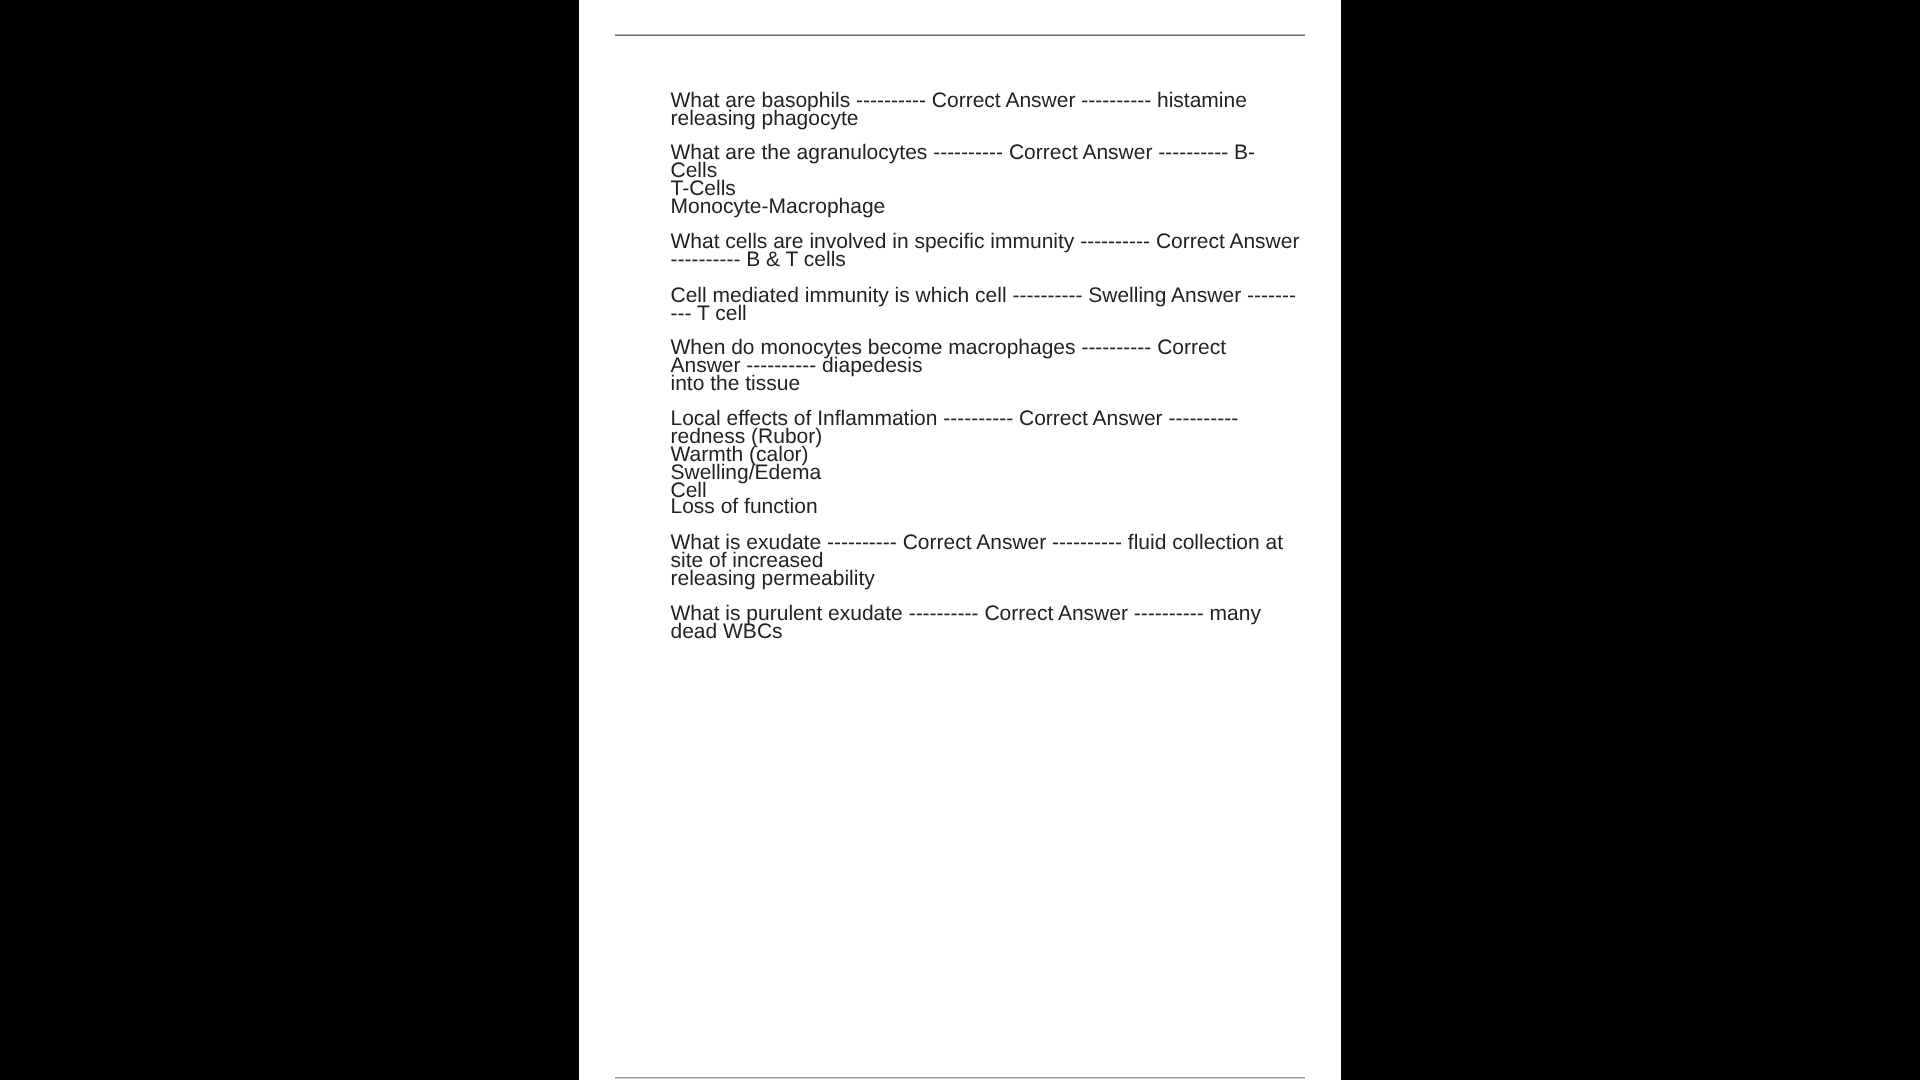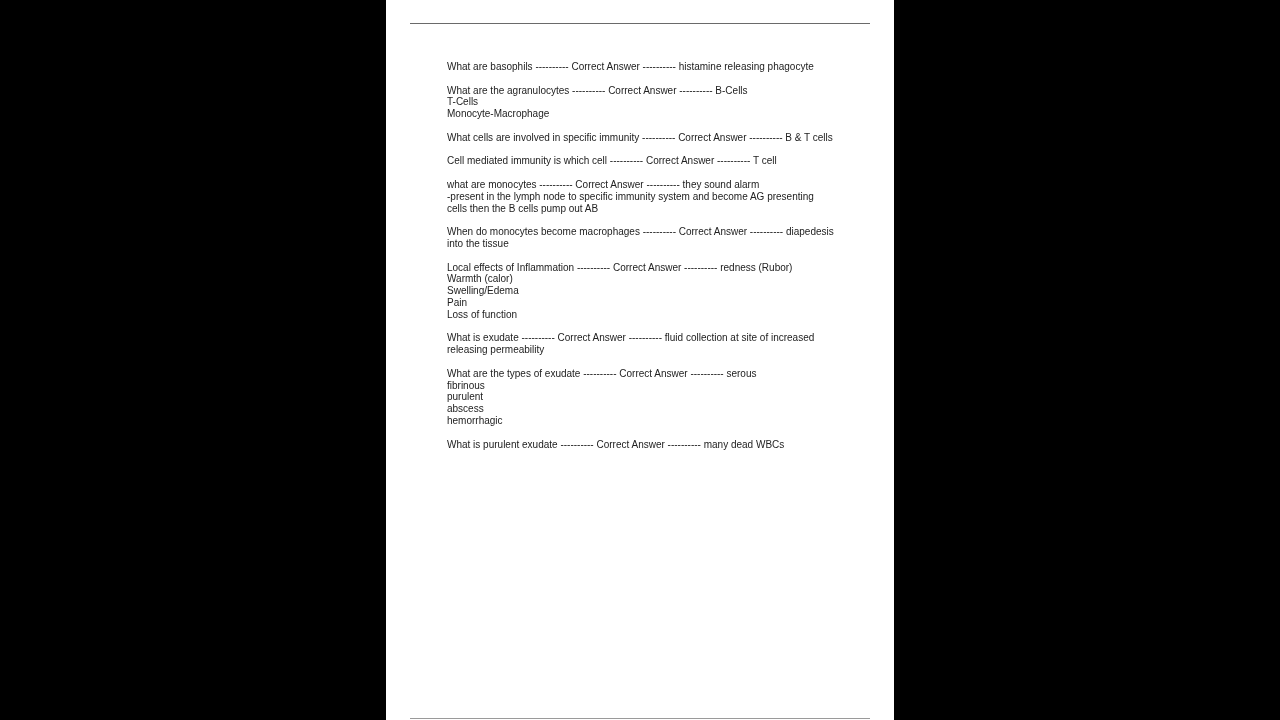--- a/index.html
+++ b/index.html
@@ -13,51 +13,43 @@
       background: #ffffff;
     }
     .rule {
       position: absolute; left: 24px; width: 460px; height: 0;
       border-top: 1px solid #6a6a6a;
     }
     .rule.top { top: 23px; }
     .rule.bottom { top: 718px; border-top-color: #9a9a9a; }
     .content {
       position: absolute; left: 61px; top: 61px; width: 420px;
-      font-size: 10px; line-height: 11.8px; color: #222222;
+      font-size: 14px; line-height: 11.8px; color: #222222;
     }
     .qa { margin: 0 0 11.8px 0; white-space: pre-line; }
   </style>
 </head>
 <body>
 
 <div class="page">
   <div class="rule top"></div>
 
   <div class="content">
     <p class="qa">What are basophils ---------- Correct Answer ---------- histamine releasing phagocyte</p>
     <p class="qa">What are the agranulocytes ---------- Correct Answer ---------- B-Cells
 T-Cells
 Monocyte-Macrophage</p>
     <p class="qa">What cells are involved in specific immunity ---------- Correct Answer ---------- B &amp; T cells</p>
-    <p class="qa">Cell mediated immunity is which cell ---------- Correct Answer ---------- T cell</p>
-    <p class="qa">what are monocytes ---------- Correct Answer ---------- they sound alarm
--present in the lymph node to specific immunity system and become AG presenting
-cells then the B cells pump out AB</p>
+    <p class="qa">Cell mediated immunity is which cell ---------- Swelling Answer ---------- T cell</p>
     <p class="qa">When do monocytes become macrophages ---------- Correct Answer ---------- diapedesis
 into the tissue</p>
     <p class="qa">Local effects of Inflammation ---------- Correct Answer ---------- redness (Rubor)
 Warmth (calor)
 Swelling/Edema
-Pain
+Cell
 Loss of function</p>
     <p class="qa">What is exudate ---------- Correct Answer ---------- fluid collection at site of increased
 releasing permeability</p>
-    <p class="qa">What are the types of exudate ---------- Correct Answer ---------- serous
-fibrinous
-purulent
-abscess
-hemorrhagic</p>
     <p class="qa">What is purulent exudate ---------- Correct Answer ---------- many dead WBCs</p>
   </div>
 
   <div class="rule bottom"></div>
 </div>
 
 </body></html>

